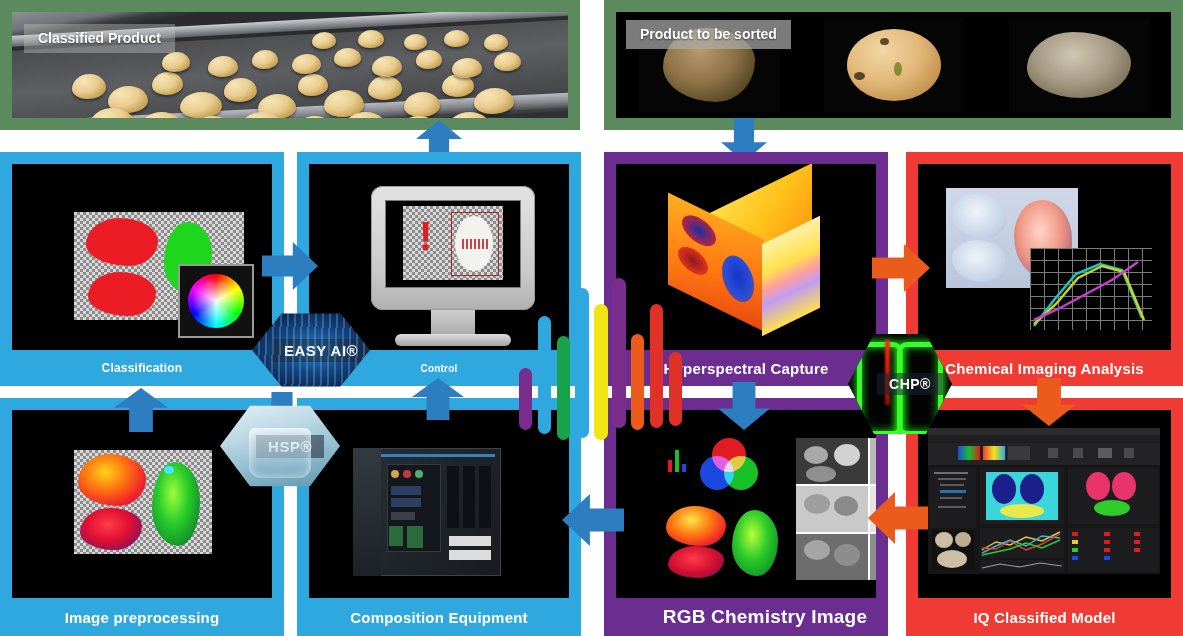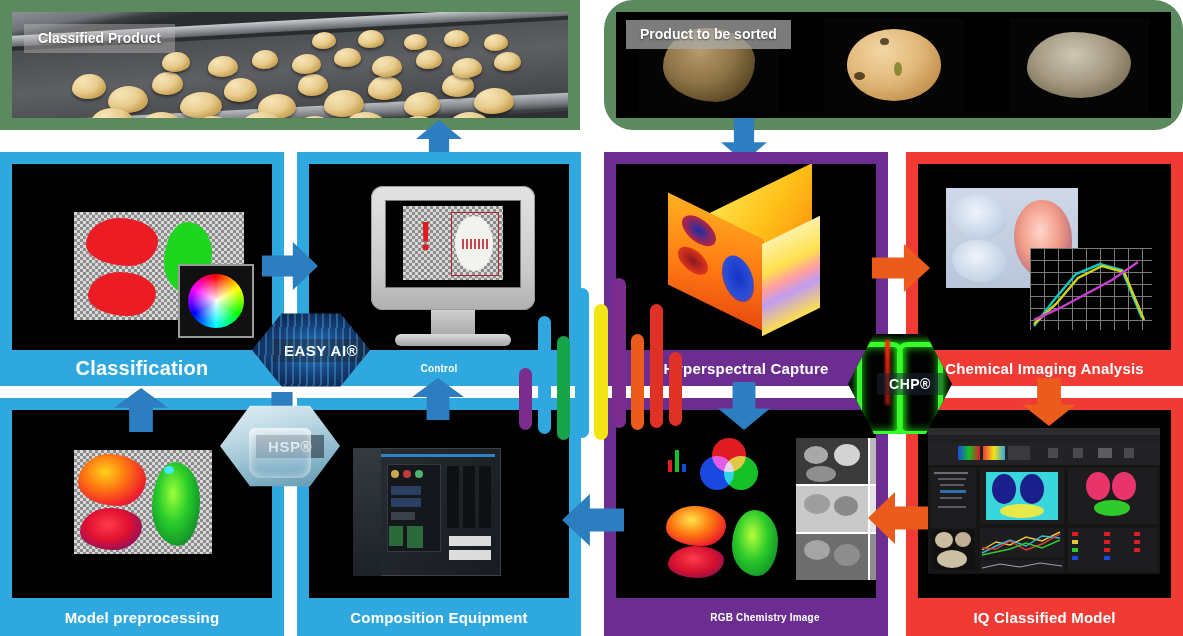--- a/index.html
+++ b/index.html
@@ -180,21 +180,21 @@
       <div class="spud" style="left:180px;top:104px;width:40px;height:26px;"></div>
       <div class="spud" style="left:228px;top:100px;width:44px;height:28px;"></div>
       <div class="spud" style="left:282px;top:104px;width:40px;height:26px;"></div>
       <div class="spud" style="left:332px;top:100px;width:42px;height:27px;"></div>
       <div class="spud" style="left:386px;top:104px;width:40px;height:26px;"></div>
       <div class="spud" style="left:436px;top:100px;width:42px;height:27px;"></div>
       <div class="overlaylabel" style="left:12px;top:12px;background:rgba(190,190,190,.42);">Classified Product</div>
     </div>
   </div>
 
-  <div class="panel topframe" style="left:604px;top:0;width:579px;height:130px;border-radius:29px;">
+  <div class="panel topframe" style="left:604px;top:0;width:579px;height:130px;">
     <div class="photo">
       <div class="samplerow">
         <div class="sampleimg">
           <div class="rock1"></div>
         </div>
         <div class="sampleimg">
           <div class="rock2">
             <div class="spot" style="left:56px;top:20px;width:9px;height:7px;"></div>
             <div class="spot" style="left:30px;top:54px;width:11px;height:8px;"></div>
             <div class="spot" style="left:70px;top:44px;width:8px;height:14px;background:#6b7a18;"></div>
@@ -214,21 +214,21 @@
   <div class="panel" style="left:0;top:152px;width:284px;height:234px;background:#2fa8e0;">
     <div class="inner" style="left:12px;top:12px;right:12px;bottom:36px;">
       <div class="checker" style="position:absolute;left:62px;top:48px;width:170px;height:108px;"></div>
       <div class="blob blobRed" style="left:74px;top:54px;width:72px;height:48px;"></div>
       <div class="blob blobRed" style="left:76px;top:108px;width:68px;height:44px;"></div>
       <div class="blob blobGreen" style="left:152px;top:58px;width:48px;height:72px;"></div>
       <div class="colorwheel" style="left:166px;top:100px;width:72px;height:70px;">
         <div class="wheel"></div>
       </div>
     </div>
-    <div class="caption" style="height:36px;font-size:20px;">Classification</div>
+    <div class="caption" style="height:36px;font-size:12px;">Classification</div>
   </div>
 
   <div class="panel" style="left:297px;top:152px;width:284px;height:234px;background:#2fa8e0;">
     <div class="inner" style="left:12px;top:12px;right:12px;bottom:36px;">
       <div class="monitor" style="left:62px;top:22px;width:164px;height:162px;">
         <div class="mon-bezel"></div>
         <div class="mon-screen">
           <div class="checker" style="position:absolute;left:18px;top:6px;width:100px;height:74px;"></div>
           <div class="bang" style="left:34px;top:16px;font-size:40px;">!</div>
           <div style="position:absolute;left:66px;top:12px;width:46px;height:62px;
@@ -255,21 +255,21 @@
            background:radial-gradient(ellipse at 40% 35%,#ffd21a 0%,#ff7a10 35%,#f0232a 70%,#c6106b 100%);"></div>
       <div class="blob" style="left:68px;top:98px;width:62px;height:42px;
            border-radius:48% 52% 45% 55%/58% 42% 58% 42%;
            background:radial-gradient(ellipse at 45% 40%,#ff3b4a 0%,#e01030 45%,#8c1060 78%,#4a0a5c 100%);"></div>
       <div class="blob" style="left:140px;top:52px;width:48px;height:84px;
            border-radius:48% 52% 45% 55%/55% 46% 54% 45%;
            background:radial-gradient(ellipse at 44% 38%,#9bff3a 0%,#29cc2a 40%,#14962a 72%,#0a5c1e 100%);"></div>
       <div style="position:absolute;left:152px;top:56px;width:10px;height:8px;background:#46e8ff;
                   border-radius:50%;"></div>
     </div>
-    <div class="caption" style="height:38px;font-size:15px;">Model preprocessing</div>
+    <div class="caption" style="height:38px;font-size:15px;">Image preprocessing</div>
   </div>
 
   <div class="panel" style="left:297px;top:398px;width:284px;height:238px;background:#2fa8e0;">
     <div class="inner" style="left:12px;top:12px;right:12px;bottom:38px;">
       <div style="position:absolute;left:44px;top:38px;width:148px;height:128px;
                   background:linear-gradient(120deg,#2b3036 0%,#20252a 48%,#181c20 100%);
                   box-shadow:inset 0 0 0 1px #3c4248;">
         <div style="position:absolute;left:0;top:0;width:28px;height:100%;
                     background:linear-gradient(180deg,#343a41,#1d2228);"></div>
         <div style="position:absolute;left:28px;top:6px;right:6px;height:3px;background:#2f82c4;"></div>
@@ -392,21 +392,21 @@
         <div class="gscell" style="background:#6d6d6d;">
           <div style="position:absolute;left:8px;top:6px;width:26px;height:20px;border-radius:50%;background:#a5a5a5;"></div>
           <div style="position:absolute;left:38px;top:10px;width:26px;height:22px;border-radius:50%;background:#8d8d8d;"></div>
         </div>
         <div class="gscell" style="background:#8e8e8e;">
           
           
         </div>
       </div>
     </div>
-    <div class="caption" style="height:38px;font-size:10px;padding-left:38px;">RGB Chemistry Image</div>
+    <div class="caption" style="height:38px;font-size:19px;padding-left:38px;">RGB Chemistry Image</div>
   </div>
 
   <div class="panel" style="left:906px;top:398px;width:277px;height:238px;background:#ef3b33;">
     <div class="inner" style="left:12px;top:12px;right:12px;bottom:38px;">
       <div class="sw-ui" style="left:10px;top:18px;width:232px;height:146px;">
         <div class="sw-bar" style="left:0;top:0;width:100%;height:7px;background:#2c2c2e;"></div>
         <div class="sw-bar" style="left:0;top:7px;width:100%;height:8px;background:#1f1f21;"></div>
         <div class="sw-bar" style="left:0;top:15px;width:100%;height:22px;background:#232325;"></div>
 
         <div style="position:absolute;left:30px;top:18px;width:22px;height:14px;

